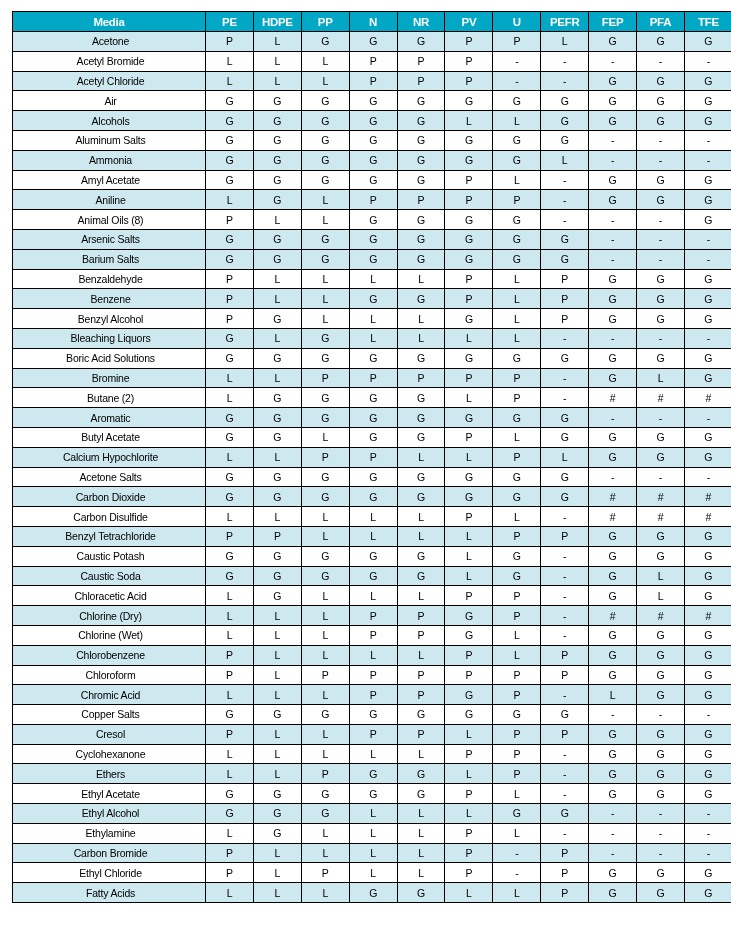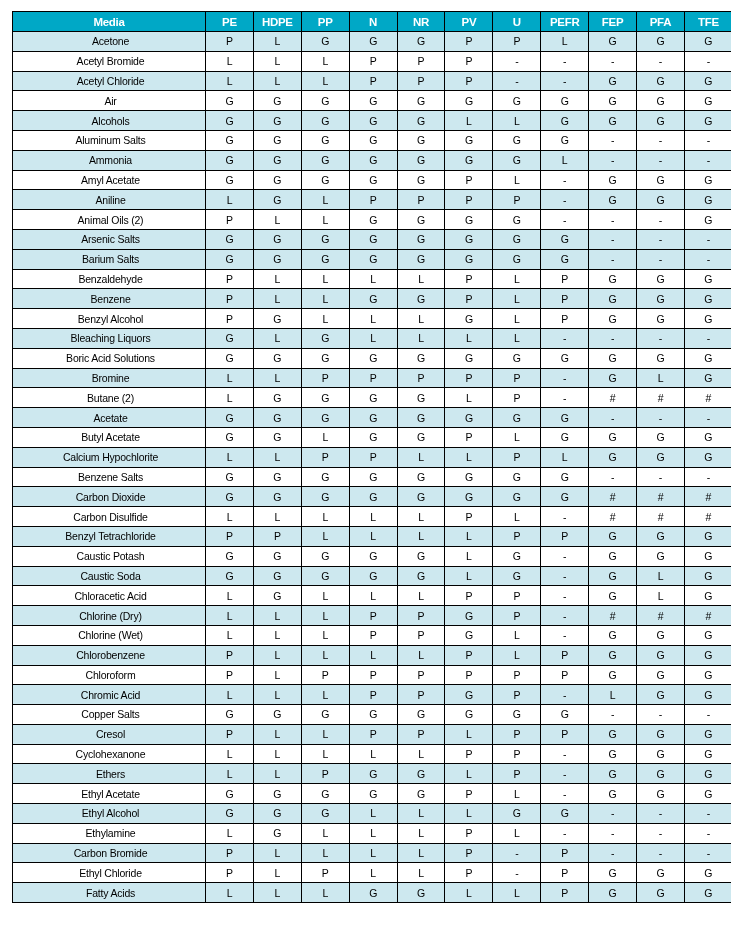--- a/index.html
+++ b/index.html
@@ -182,21 +182,21 @@
         <td>P</td>
         <td>P</td>
         <td>P</td>
         <td>P</td>
         <td>-</td>
         <td>G</td>
         <td>G</td>
         <td>G</td>
       </tr>
       <tr class="plain">
-        <td class="media-name">Animal Oils (2)</td>
+        <td class="media-name">Animal Oils (8)</td>
         <td>P</td>
         <td>L</td>
         <td>L</td>
         <td>G</td>
         <td>G</td>
         <td>G</td>
         <td>G</td>
         <td>-</td>
         <td>-</td>
         <td>-</td>
@@ -322,21 +322,21 @@
         <td>G</td>
         <td>G</td>
         <td>L</td>
         <td>P</td>
         <td>-</td>
         <td>#</td>
         <td>#</td>
         <td>#</td>
       </tr>
       <tr class="shade">
-        <td class="media-name">Acetate</td>
+        <td class="media-name">Aromatic</td>
         <td>G</td>
         <td>G</td>
         <td>G</td>
         <td>G</td>
         <td>G</td>
         <td>G</td>
         <td>G</td>
         <td>G</td>
         <td>-</td>
         <td>-</td>
@@ -364,21 +364,21 @@
         <td>P</td>
         <td>L</td>
         <td>L</td>
         <td>P</td>
         <td>L</td>
         <td>G</td>
         <td>G</td>
         <td>G</td>
       </tr>
       <tr class="plain">
-        <td class="media-name">Benzene Salts</td>
+        <td class="media-name">Acetone Salts</td>
         <td>G</td>
         <td>G</td>
         <td>G</td>
         <td>G</td>
         <td>G</td>
         <td>G</td>
         <td>G</td>
         <td>G</td>
         <td>-</td>
         <td>-</td>

